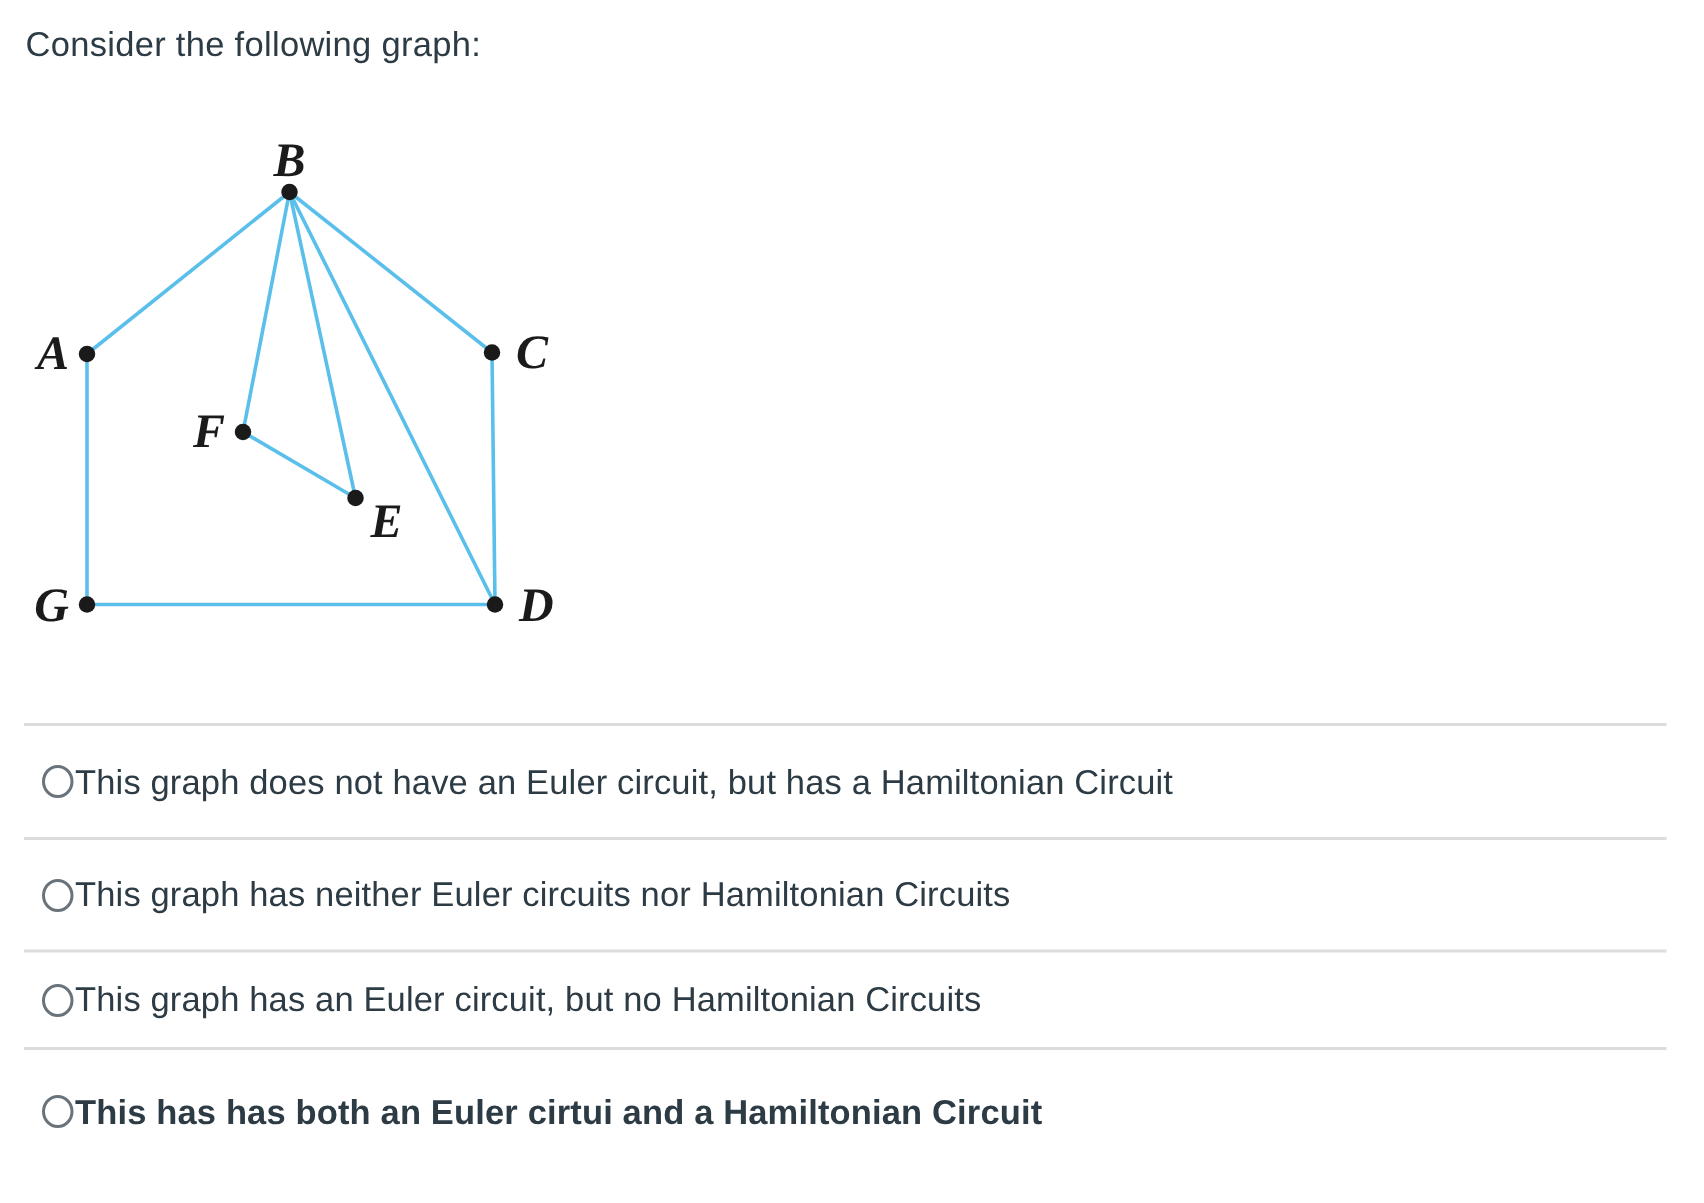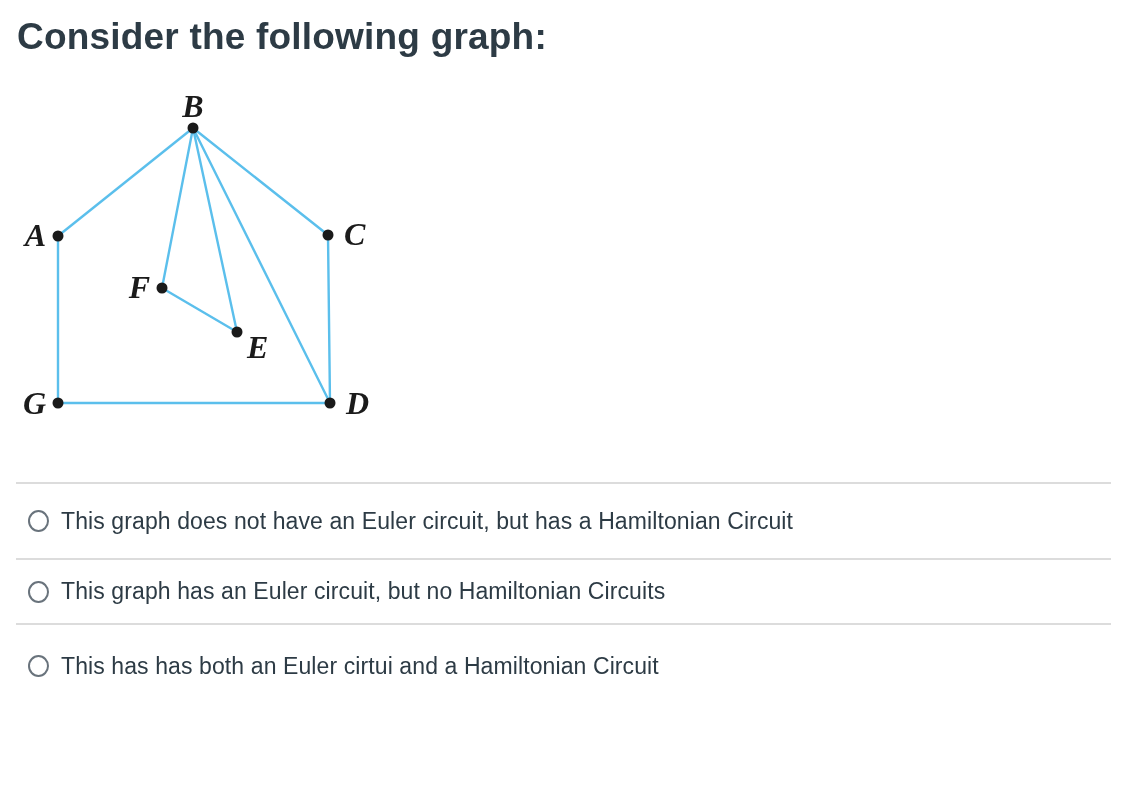--- a/index.html
+++ b/index.html
@@ -7,22 +7,22 @@
     width: 1136px; height: 802px;
     background: #ffffff;
     font-family: "Liberation Sans", sans-serif;
     overflow: hidden;
   }
   .page { position: relative; width: 1136px; height: 802px; background: #fff; }
 
   .question-title {
     position: absolute;
     left: 17px; top: 16px;
-    font-size: 37px;
-    font-weight: 700;
+    font-size: 23px;
+    font-weight: 400;
     color: #2D3B45;
     letter-spacing: 0.2px;
     text-align: right;
   }
 
   #graph-svg {
     position: absolute;
     left: 0; top: 85px;
     width: 400px; height: 345px;
   }
@@ -43,31 +43,31 @@
     margin-left: 16px;
     margin-right: 25px;
     border-top: 2px solid #DCDCDC;
     display: flex;
     align-items: center;
     cursor: pointer;
   }
   .option-row.r1 { height: 76px; }
   .option-row.r2 { height: 75px; }
   .option-row.r3 { height: 65px; }
-  .option-row.r4 { height: 84px; }
+  .option-row.r4 { height: 84px; font-weight: bold; }
   .radio {
     flex: 0 0 auto;
     width: 21px; height: 22px;
     margin-left: 12px;
     border: 2px solid #69737C;
     border-radius: 50%;
     background: #fff;
   }
   .option-label {
-    margin-left: 12px;
+    margin-left: 1px;
     font-size: 23px;
     color: #2D3B45;
     letter-spacing: 0.1px;
   }
 </style>
 </head>
 <body>
 
 <div class="page">
 
@@ -99,20 +99,24 @@
       <text x="346" y="329" text-anchor="start" class="vlabel">D</text>
     </svg>
 
   <div class="options">
 
     <div class="option-row r1">
       <span class="radio"></span>
       <span class="option-label">This graph does not have an Euler circuit, but has a Hamiltonian Circuit</span>
     </div>
 
+    <div class="option-row r2">
+      <span class="radio"></span>
+      <span class="option-label">This graph has neither Euler circuits nor Hamiltonian Circuits</span>
+    </div>
 
     <div class="option-row r3">
       <span class="radio"></span>
       <span class="option-label">This graph has an Euler circuit, but no Hamiltonian Circuits</span>
     </div>
 
     <div class="option-row r4">
       <span class="radio"></span>
       <span class="option-label">This has has both an Euler cirtui and a Hamiltonian Circuit</span>
     </div>

